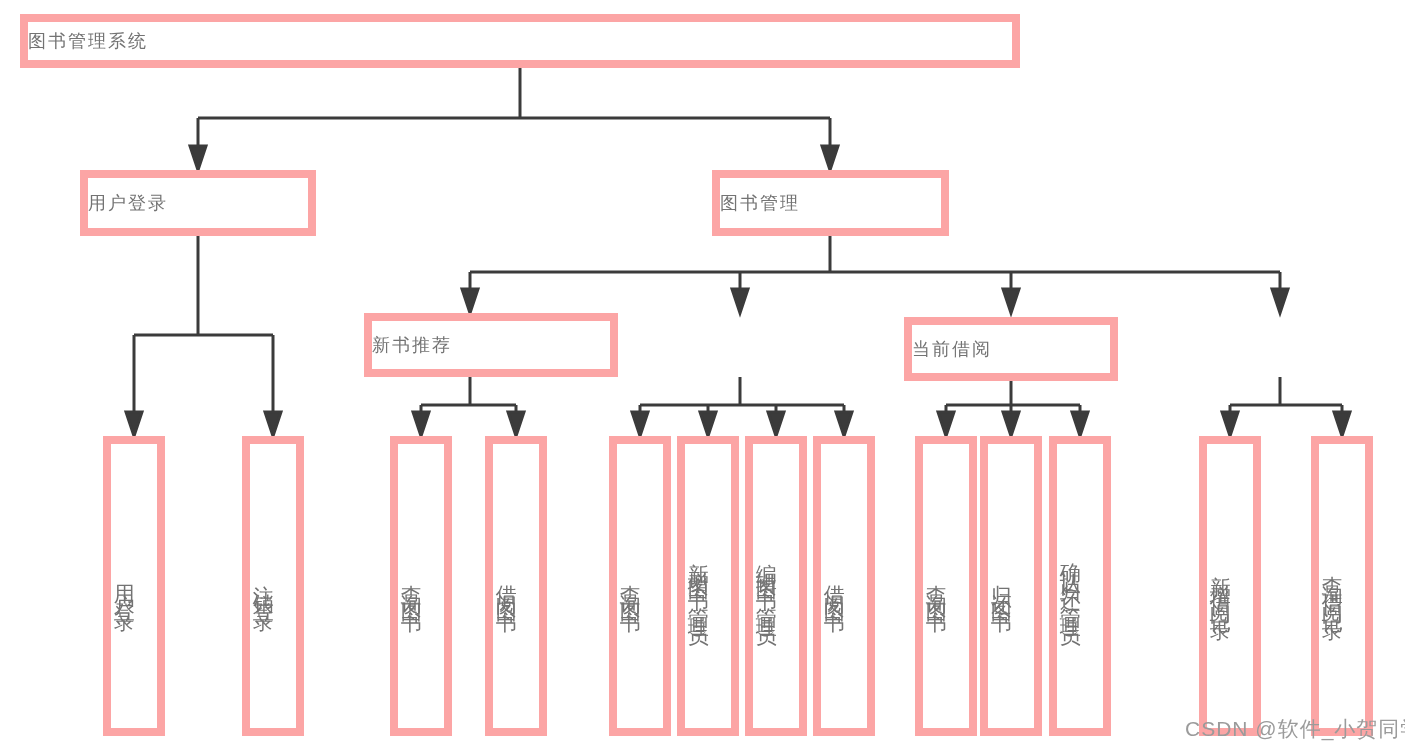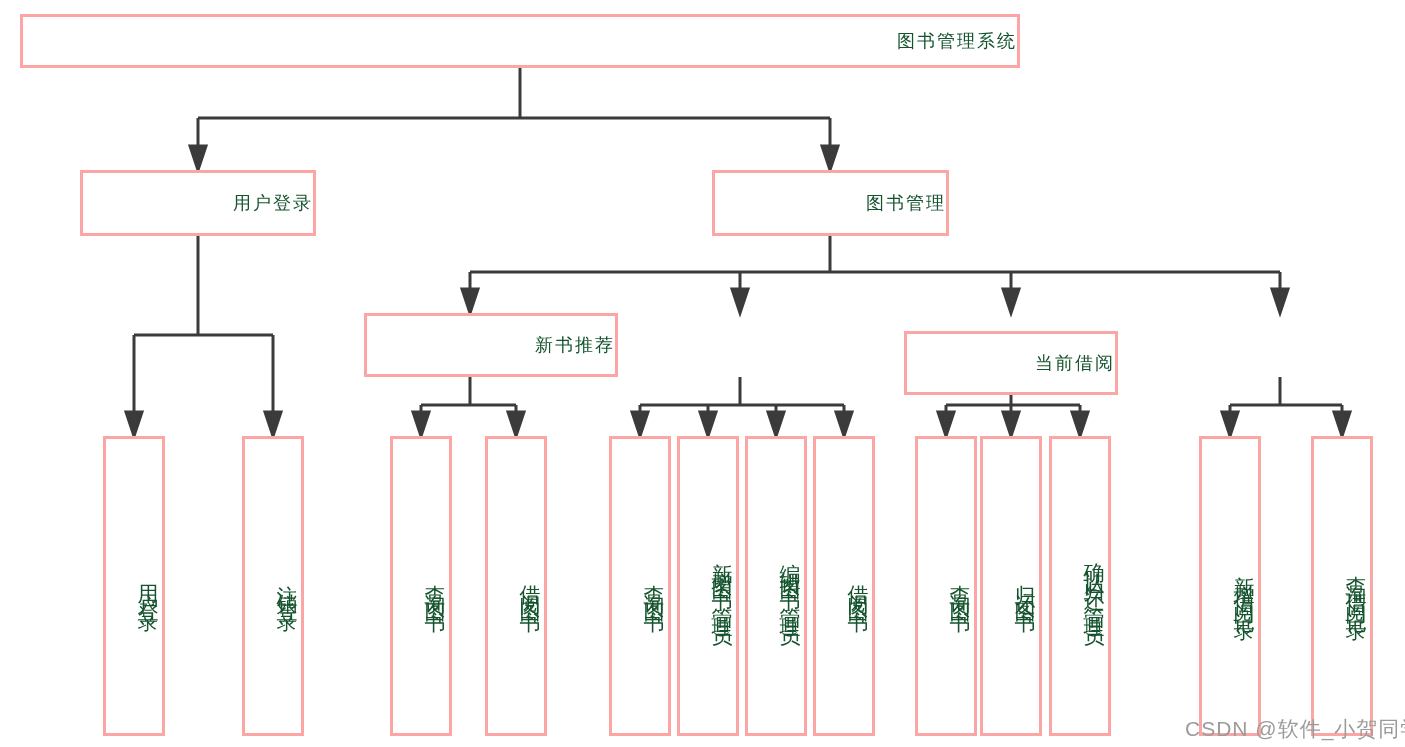--- a/index.html
+++ b/index.html
@@ -17,26 +17,26 @@
   }
   .connectors {
     position: absolute;
     left: 0; top: 0;
     width: 1405px; height: 747px;
     z-index: 1;
   }
   .box {
     position: absolute;
     box-sizing: border-box;
-    border: 3px solid #fca5a5;
+    border: 8px solid #fca5a5;
     background: #ffffff;
     display: flex;
     align-items: center;
-    justify-content: flex-end;
-    color: #14532d;
+    justify-content: flex-start;
+    color: #737373;
     z-index: 2;
   }
   .h-label {
     font-size: 18px;
     letter-spacing: 2px;
     white-space: nowrap;
   }
   .v-label {
     writing-mode: vertical-rl;
     text-orientation: mixed;
@@ -146,21 +146,21 @@
   <div class="box" style="left:80px; top:170px; width:236px; height:66px;">
     <span class="h-label">用户登录</span>
   </div>
   <div class="box" style="left:712px; top:170px; width:237px; height:66px;">
     <span class="h-label">图书管理</span>
   </div>
 
   <div class="box" style="left:364px; top:313px; width:254px; height:64px;">
     <span class="h-label">新书推荐</span>
   </div>
-  <div class="box" style="left:904px; top:331px; width:214px; height:64px;">
+  <div class="box" style="left:904px; top:317px; width:214px; height:64px;">
     <span class="h-label">当前借阅</span>
   </div>
 
   <div class="box" style="left:103px; top:436px; width:62px; height:300px;">
     <span class="v-label">用户登录</span>
   </div>
   <div class="box" style="left:242px; top:436px; width:62px; height:300px;">
     <span class="v-label">注销登录</span>
   </div>
 

